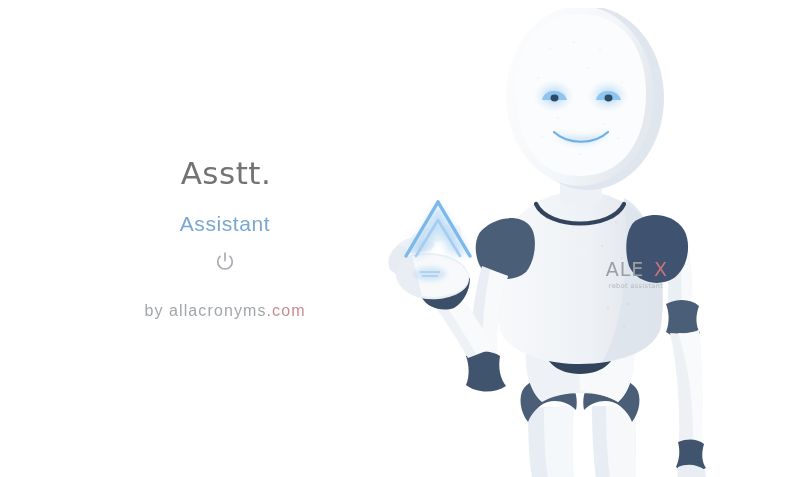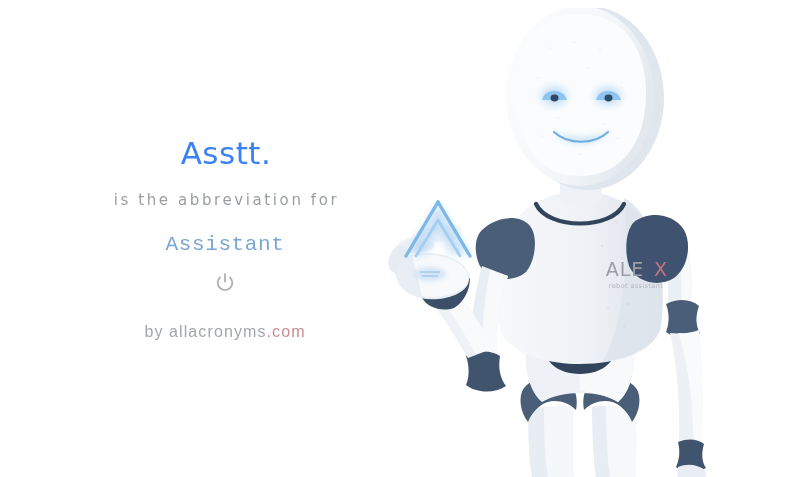--- a/index.html
+++ b/index.html
@@ -28,38 +28,38 @@
     display: flex;
     flex-direction: column;
     align-items: center;
     justify-content: center;
     text-align: center;
   }
   .abbr-title {
     font-family: "DejaVu Sans", sans-serif;
     font-size: 31px;
     font-weight: 400;
-    color: #3b82f6;
+    color: #737373;
     letter-spacing: 0.5px;
     line-height: 1;
     margin: 0 0 24px 0;
     padding-left: 2px;
   }
   .abbr-phrase {
     font-family: "DejaVu Sans", sans-serif;
     font-size: 15px;
     font-weight: 400;
     color: #9a9ea3;
     letter-spacing: 2.6px;
     line-height: 1;
     margin: 0 0 26px 0;
     padding-left: 3px;
   }
   .abbr-meaning {
-    font-family: Liberation Mono, monospace;
+    font-family: Liberation Sans, sans-serif;
     font-size: 21px;
     font-weight: 400;
     color: #7aa6d2;
     letter-spacing: 0.6px;
     line-height: 1;
     margin: 0 0 17px 0;
   }
   .power-icon-wrap {
     margin: 0 0 30px 0;
     line-height: 0;
@@ -92,21 +92,20 @@
 </style>
 </head>
 <body>
 
 <div id="stage">
 
   <div class="text-panel">
 
     <div class="abbr-title">Asstt.</div>
 
-    <div class="abbr-phrase">is the abbreviation for</div>
 
     <div class="abbr-meaning">Assistant</div>
 
     <div class="power-icon-wrap">
       <svg width="22" height="22" viewBox="0 0 22 22">
         <path d="M6.0 5.4 A 7.3 7.3 0 1 0 16.0 5.4" fill="none" stroke="#a8acb1" stroke-width="1.7" stroke-linecap="round"></path>
         <line x1="11" y1="2.0" x2="11" y2="9.6" stroke="#a8acb1" stroke-width="1.7" stroke-linecap="round"></line>
       </svg>
     </div>
 

